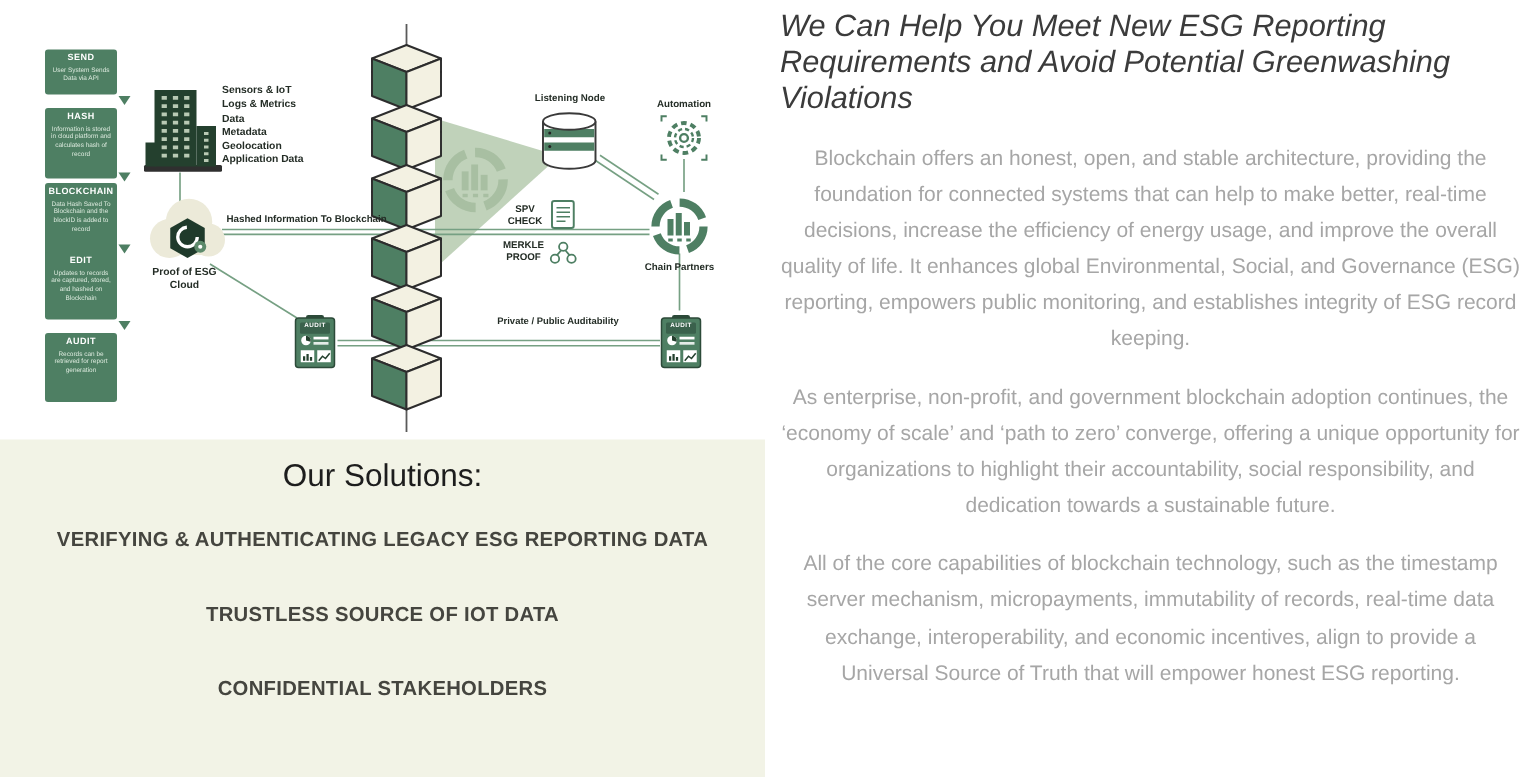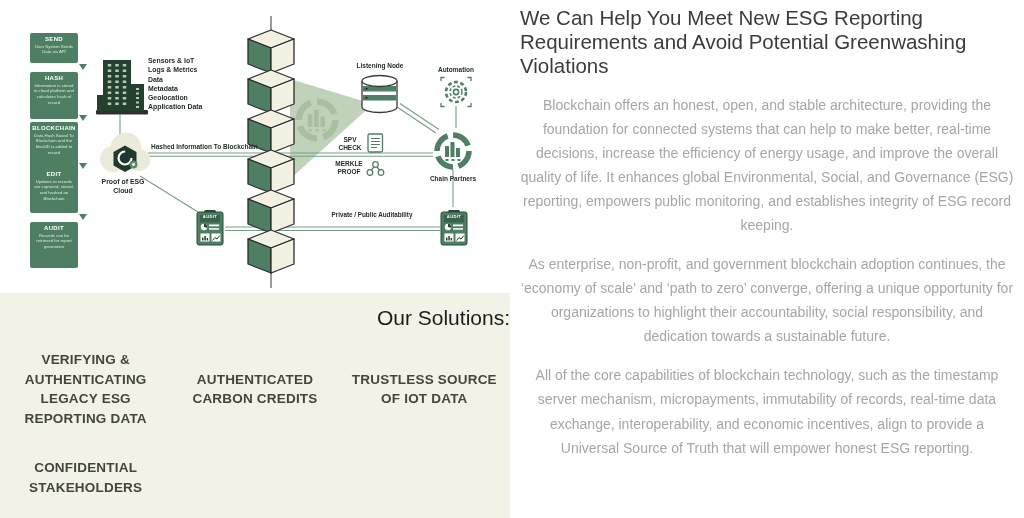--- a/index.html
+++ b/index.html
@@ -38,35 +38,35 @@
   .lbl-chain{left:422px;top:175px;width:62px;font-size:6.5px;text-align:center;}
   .lbl-auditability{left:326px;top:211px;width:92px;font-size:6.3px;text-align:center;white-space:nowrap;}
   .lbl-audit{top:213.5px;width:26px;font-size:4.2px;color:#ffffff;letter-spacing:.3px;text-align:center;}
 
   
   .solutions{
     position:absolute;left:0;top:293px;width:510px;height:225px;
     background:#f2f3e6;box-sizing:border-box;padding-top:13px;
   }
   .sol-heading{
-    margin:0 0 20px 0;text-align:right;font-size:21px;font-weight:400;color:#1d1d1d;
+    margin:0 0 20px 0;text-align:center;font-size:21px;font-weight:400;color:#1d1d1d;
   }
   .sol-grid{
-    display:grid;grid-template-columns:1fr 1fr 1fr;row-gap:30px;column-gap:6px;
+    display:grid;grid-template-columns:1fr;row-gap:30px;column-gap:6px;
     padding:0 4px;
   }
   .sol-item{
     text-align:center;font-weight:bold;font-size:13.5px;line-height:1.45;
     color:#45453f;letter-spacing:.2px;align-self:center;
   }
 
   
   .article{position:absolute;left:520px;top:6px;width:494px;}
   .article h1{
-    margin:0 0 14px 0;font-size:20.5px;line-height:1.18;font-weight:500;color:#3b3b3b;
+    margin:0 0 14px 0;font-size:20.5px;line-height:1.18;font-weight:500;color:#3b3b3b;font-style:italic;
   }
   .article p{
     margin:0 0 15px 0;font-size:14px;line-height:1.72;color:#a6a6a6;text-align:center;
   }
 </style>
 </head>
 <body>
 
 <div class="canvas">
 
@@ -244,21 +244,20 @@
     <div class="lbl lbl-chain">Chain Partners</div>
     <div class="lbl lbl-auditability">Private / Public Auditability</div>
     <div class="lbl lbl-audit" style="left:197px;">AUDIT</div>
     <div class="lbl lbl-audit" style="left:441px;">AUDIT</div>
   </section>
 
   <section class="solutions">
     <h2 class="sol-heading">Our Solutions:</h2>
     <div class="sol-grid">
       <div class="sol-item">VERIFYING &amp; AUTHENTICATING LEGACY ESG REPORTING DATA</div>
-      <div class="sol-item">AUTHENTICATED CARBON CREDITS</div>
       <div class="sol-item">TRUSTLESS SOURCE OF IOT DATA</div>
       <div class="sol-item">CONFIDENTIAL STAKEHOLDERS</div>
     </div>
   </section>
 
   <section class="article">
     <h1>We Can Help You Meet New ESG Reporting Requirements and Avoid Potential Greenwashing Violations</h1>
     <p>Blockchain offers an honest, open, and stable architecture, providing the foundation for connected systems that can help to make better, real-time decisions, increase the efficiency of energy usage, and improve the overall quality of life. It enhances global Environmental, Social, and Governance (ESG) reporting, empowers public monitoring, and establishes integrity of ESG record keeping.</p>
     <p>As enterprise, non-profit, and government blockchain adoption continues, the ‘economy of scale’ and ‘path to zero’ converge, offering a unique opportunity for organizations to highlight their accountability, social responsibility, and dedication towards a sustainable future.</p>
     <p>All of the core capabilities of blockchain technology, such as the timestamp server mechanism, micropayments, immutability of records, real-time data exchange, interoperability, and economic incentives, align to provide a Universal Source of Truth that will empower honest ESG reporting.</p>

